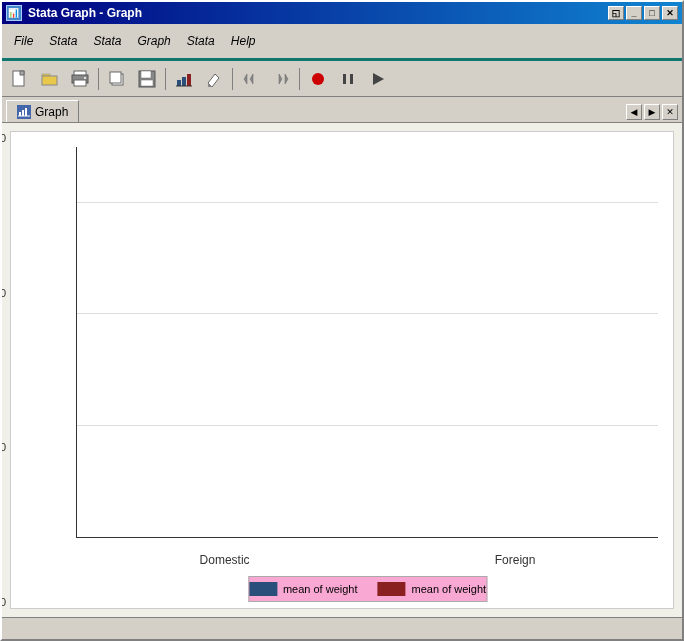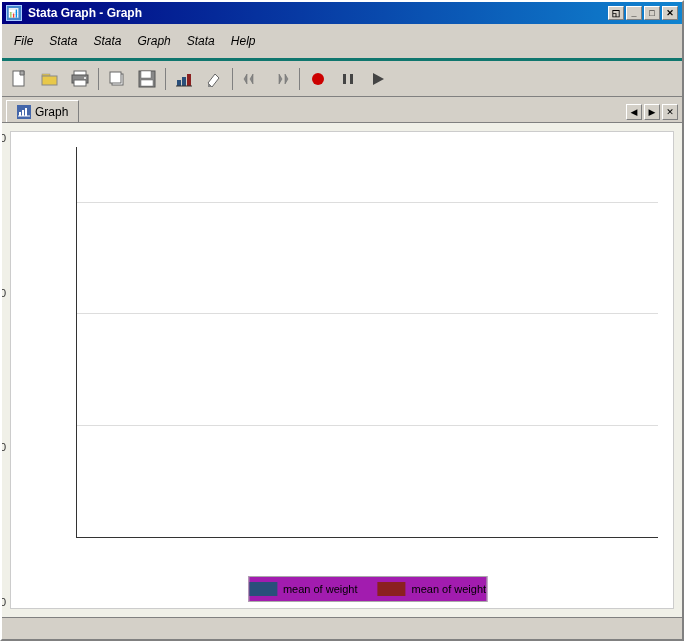--- a/index.html
+++ b/index.html
@@ -278,21 +278,21 @@
     .legend {
       position: absolute;
       bottom: -65px;
       left: 50%;
       transform: translateX(-50%);
       display: flex;
       gap: 20px;
       align-items: center;
       border: 1px solid #aaa;
       padding: 5px 0;
-      background: #a21caf;
+      background: #f9a8d4;
     }
     .legend-item {
       display: flex;
       align-items: center;
       gap: 6px;
       font-size: 11px;
     }
     .legend-color {
       width: 28px;
       height: 14px;
@@ -458,20 +458,24 @@
             <div class="bar bar-weight" style="height: calc(3317/7000 * 100%)"></div>
             <div class="bar bar-price" style="height: calc(6072/7000 * 100%)"></div>
           </div>
 
           <div class="group">
             <div class="bar bar-weight" style="height: calc(2316/7000 * 100%)"></div>
             <div class="bar bar-price" style="height: calc(6385/7000 * 100%)"></div>
           </div>
         </div>
 
+        <div class="x-axis-labels">
+          <span class="x-label">Domestic</span>
+          <span class="x-label">Foreign</span>
+        </div>
 
         <div class="legend">
           <div class="legend-item">
             <div class="legend-color bar-weight"></div>
             <span>mean of weight</span>
           </div>
           <div class="legend-item">
             <div class="legend-color bar-price"></div>
             <span>mean of weight</span>
           </div>

